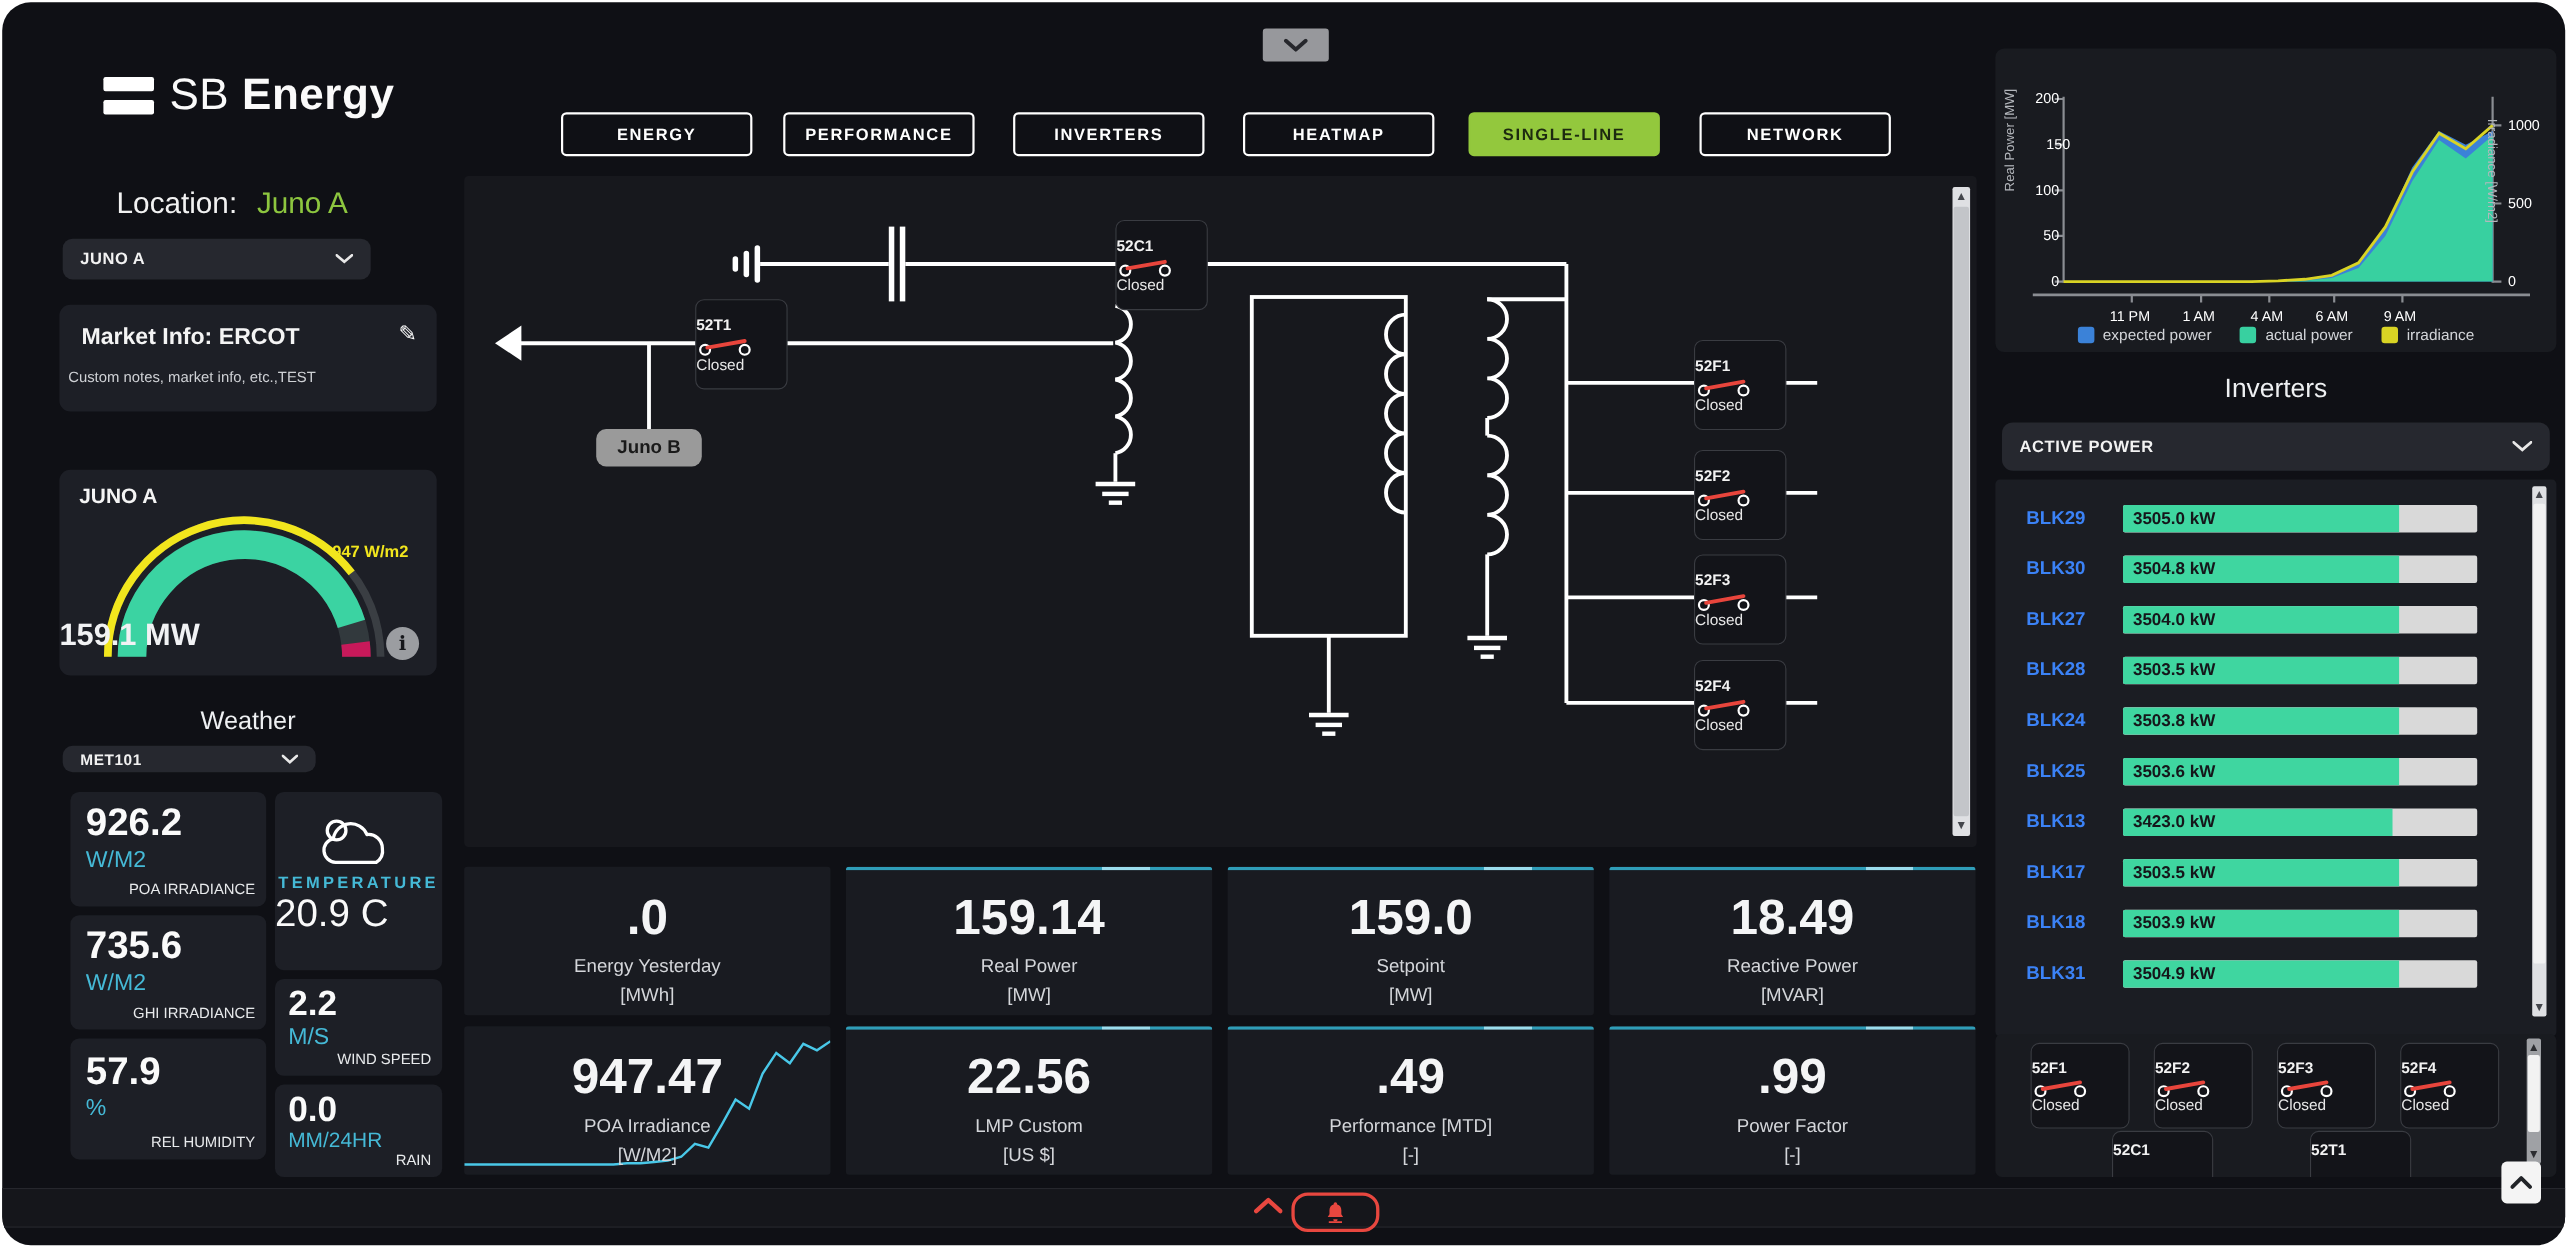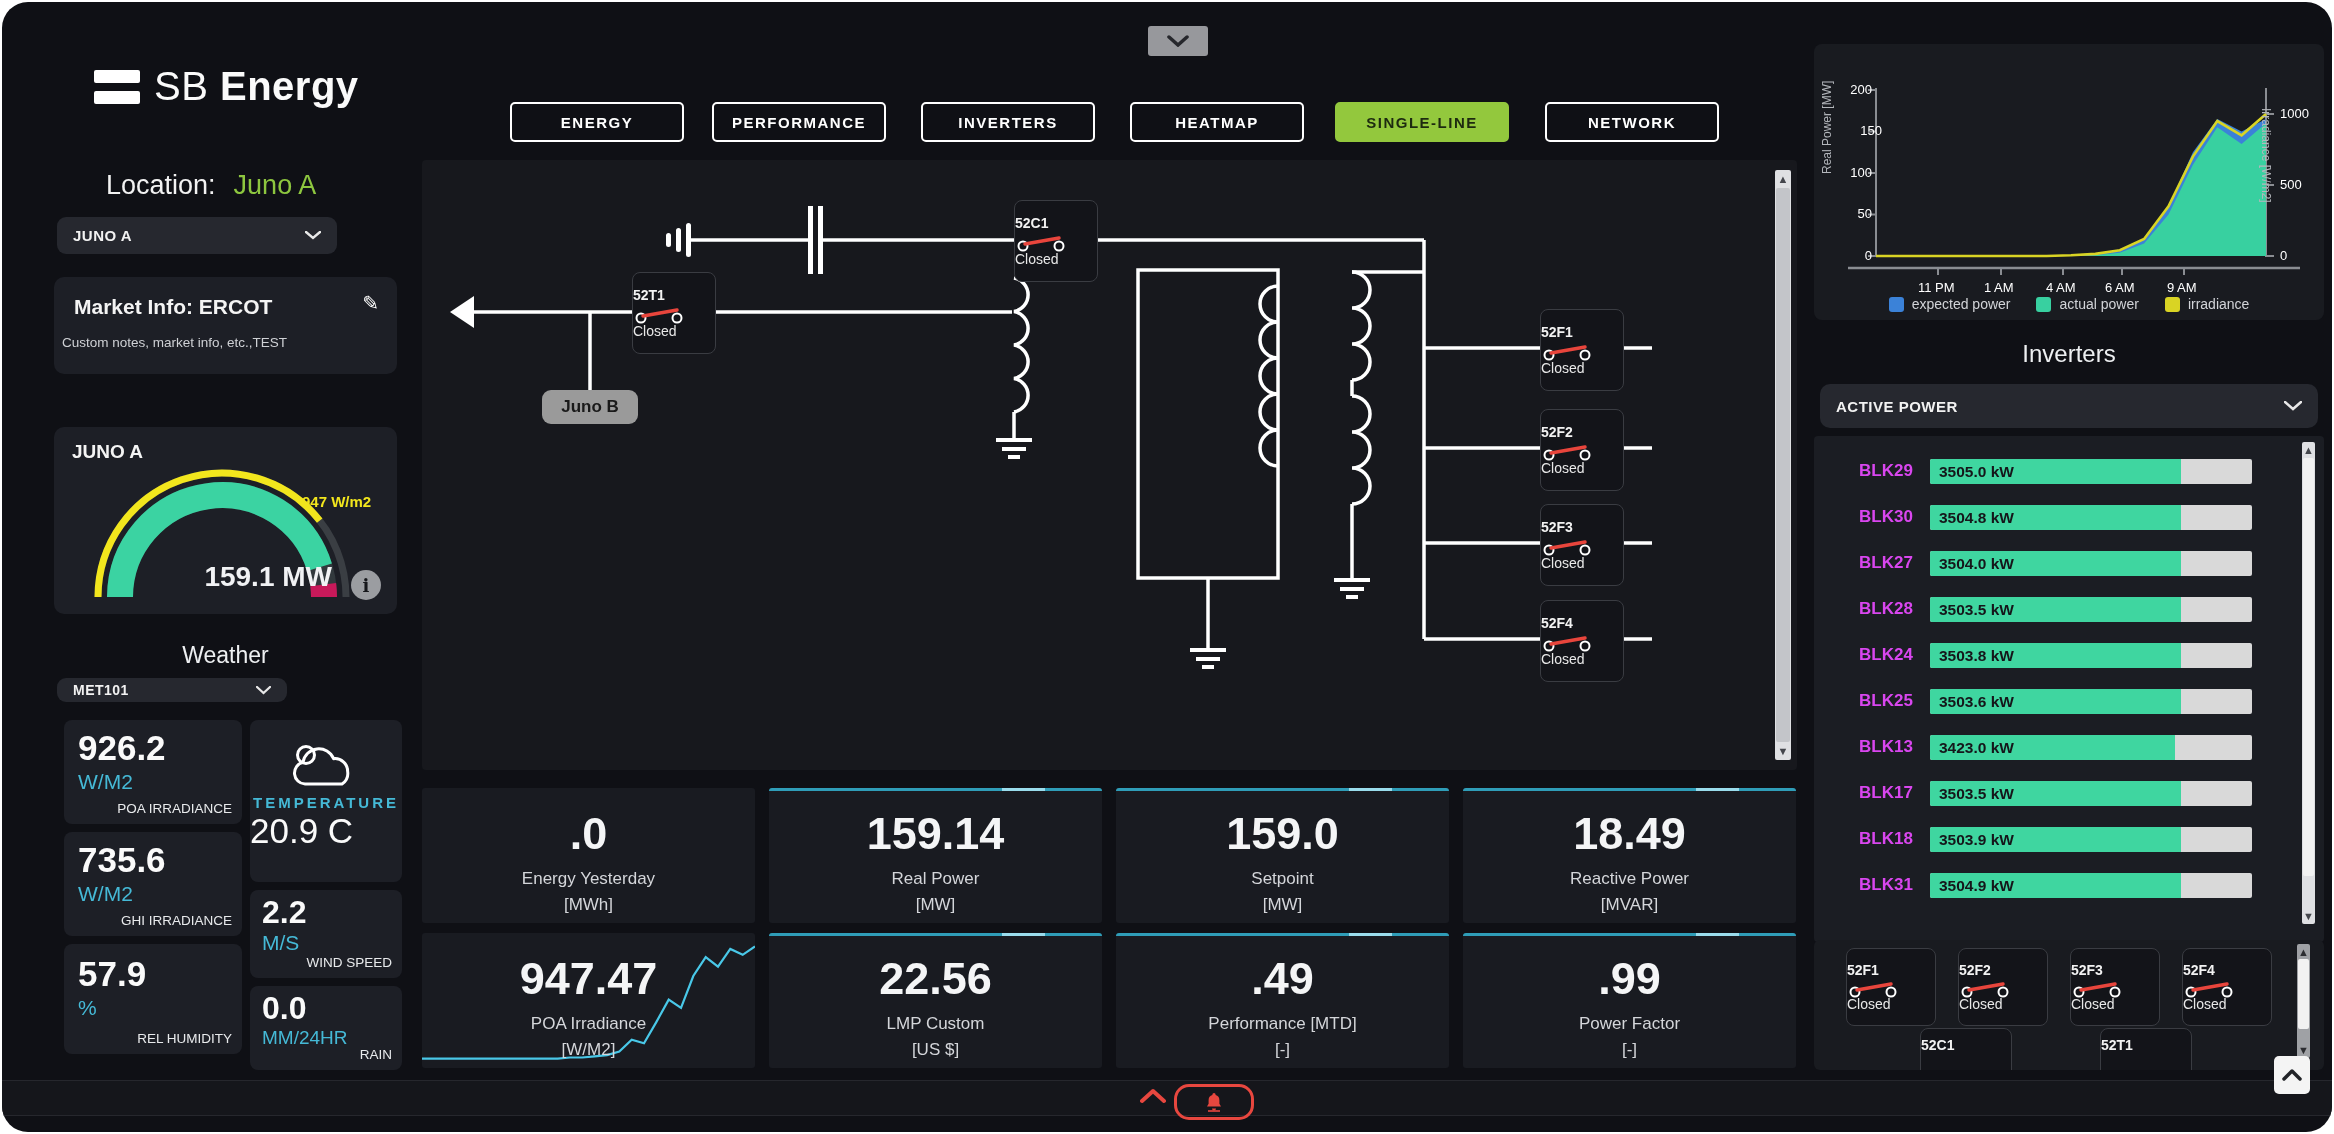--- a/index.html
+++ b/index.html
@@ -65,21 +65,21 @@
   
   #chart-panel{left:1812px;top:42px;width:510px;height:276px;background:#191b20;border-radius:8px;}
   .axis-label{position:absolute;font-size:12px;color:#b4b7bc;white-space:nowrap;}
   .tick{position:absolute;font-size:13px;color:#ffffff;}
   .legend{position:absolute;left:0;right:0;bottom:8px;display:flex;justify-content:center;gap:26px;}
   .legend .item{display:flex;align-items:center;gap:8px;font-size:14px;color:#d2d4d8;}
   .chip{width:15px;height:15px;border-radius:3px;display:inline-block;}
   .inv-title{font-size:24px;color:#eef0f2;text-align:center;}
   #inv-list{left:1812px;top:434px;width:510px;height:494px;background:#1b1d23;border-radius:4px;overflow:hidden;}
   .inv-row{position:relative;height:46px;display:flex;align-items:center;}
-  .inv-label{width:88px;margin-left:28px;font-size:17px;font-weight:bold;color:#d946ef;text-align:center;}
+  .inv-label{width:88px;margin-left:28px;font-size:17px;font-weight:bold;color:#3b82f6;}
   .inv-bar{position:relative;width:322px;height:25px;background:#d9d9d9;border-radius:2px;overflow:hidden;}
   .inv-fill{position:absolute;left:0;top:0;bottom:0;background:#3fd6a0;}
   .inv-value{position:relative;font-size:15.5px;font-weight:bold;color:#15161a;margin-left:9px;line-height:25px;}
   #brk-panel{left:1812px;top:938px;width:510px;height:130px;background:#191b20;border-radius:6px;overflow:hidden;}
   .up-btn{position:absolute;left:2272px;top:1054px;width:36px;height:38px;background:#f4f4f4;border-radius:5px;
           display:flex;align-items:center;justify-content:center;cursor:pointer;}
   .top-chevron{left:1146px;top:24px;width:60px;height:30px;background:#97989c;border-radius:3px;
                display:flex;align-items:center;justify-content:center;cursor:pointer;}
 </style>
 </head>
@@ -125,21 +125,21 @@
   <div class="abs card" style="left:52px;top:425px;width:343px;height:187px;">
     <div class="gauge-title" style="position:absolute;left:18px;top:14px;">JUNO A</div>
     <svg class="abs" style="left:16px;top:6px;" width="312" height="176" viewBox="0 0 312 176">
       <path d="M 28 164 A 124 124 0 0 1 276 164" fill="none" stroke="#3a3e43" stroke-width="7"></path>
       <path d="M 28 164 A 124 124 0 0 1 249.7 87.7" fill="none" stroke="#f2e61d" stroke-width="7"></path>
       <path d="M 50 164 A 102 102 0 0 1 254 164" fill="none" stroke="#32393d" stroke-width="26"></path>
       <path d="M 50 164 A 102 102 0 0 1 249.5 134.2" fill="none" stroke="#3bd3a2" stroke-width="26"></path>
       <path d="M 253.2 151.6 A 102 102 0 0 1 254 164" fill="none" stroke="#c8195a" stroke-width="26"></path>
     </svg>
     <div class="yellow" style="position:absolute;left:248px;top:66px;font-size:15px;font-weight:bold;">947 W/m2</div>
-    <div class="white" style="position:absolute;left:0;width:278px;top:134px;text-align:right;font-size:28px;font-weight:bold;">159.1 MW</div>
+    <div class="white" style="position:absolute;left:0;width:278px;top:134px;text-align:left;font-size:28px;font-weight:bold;">159.1 MW</div>
     <div class="info-dot" style="position:absolute;right:16px;bottom:14px;">i</div>
   </div>
 
   <div class="abs weather-title" style="left:52px;top:640px;width:343px;">Weather</div>
   <div class="abs dd" style="left:55px;top:676px;width:198px;height:24px;">
     <span class="dd-label" style="font-size:14px;">MET101</span>
     <svg width="15" height="9">
       <polyline points="1,1 7.5,7 14,1" fill="none" stroke="#e8e8e8" stroke-width="2.3" stroke-linecap="round"></polyline>
     </svg>
   </div>

